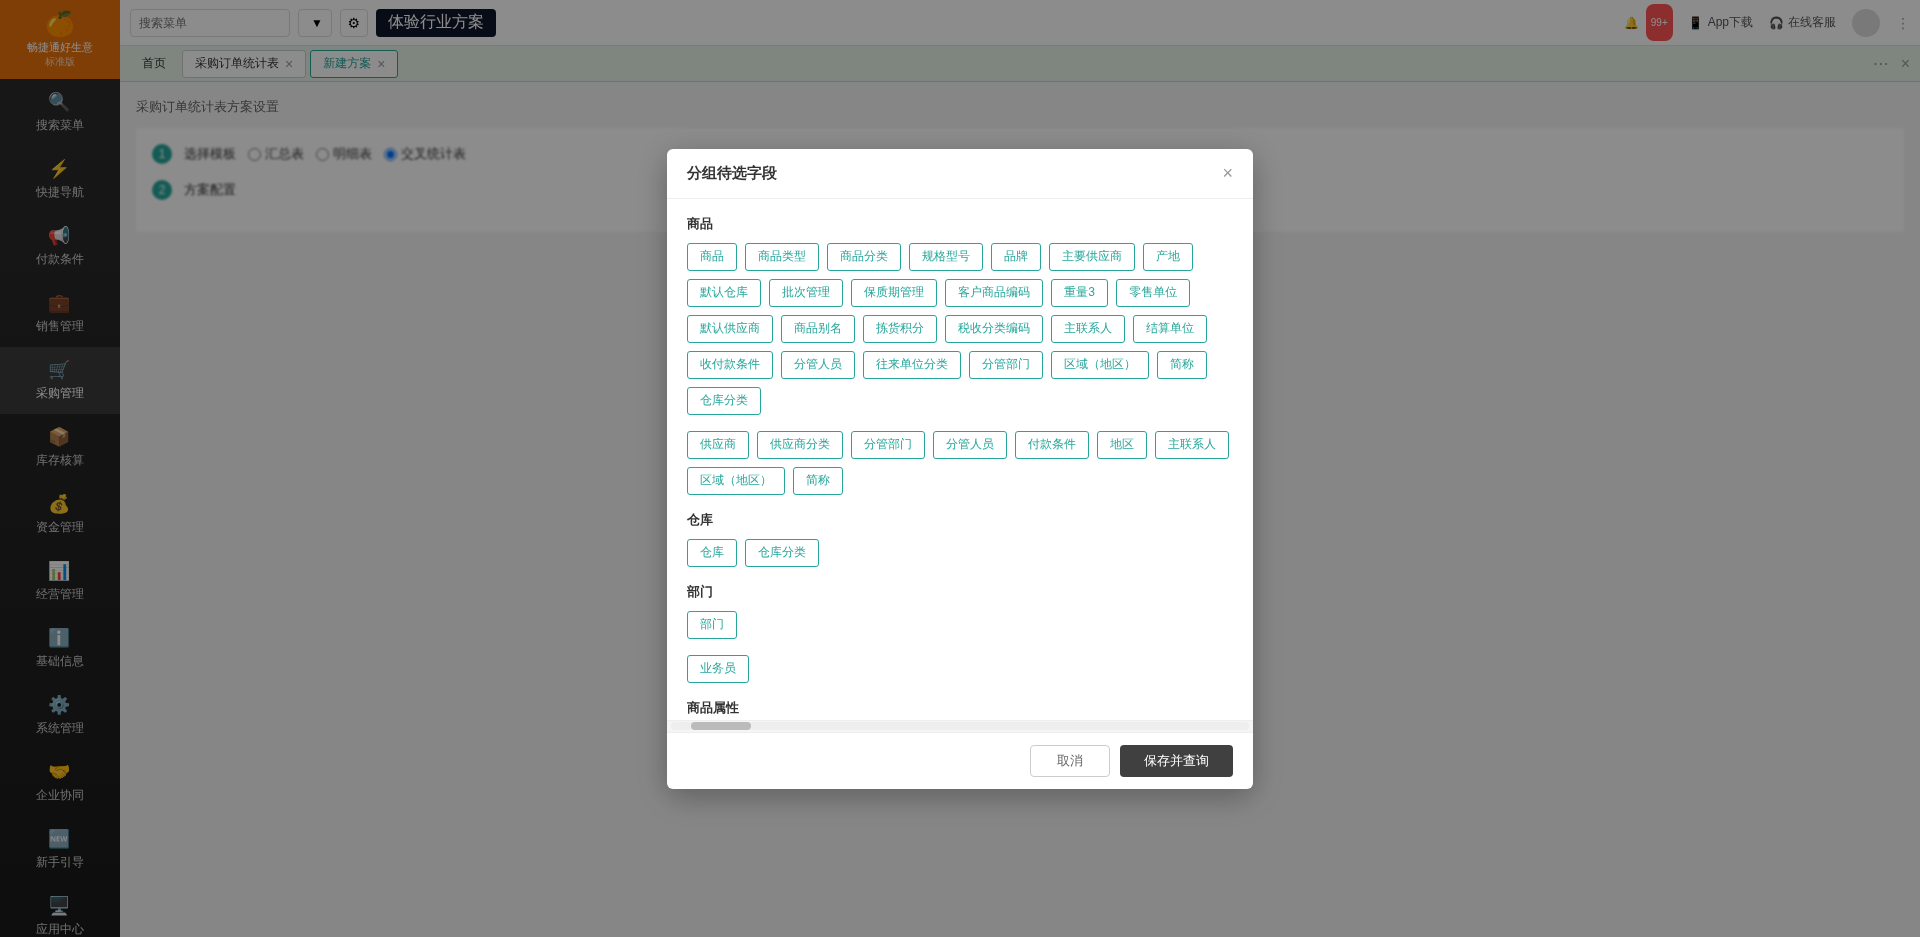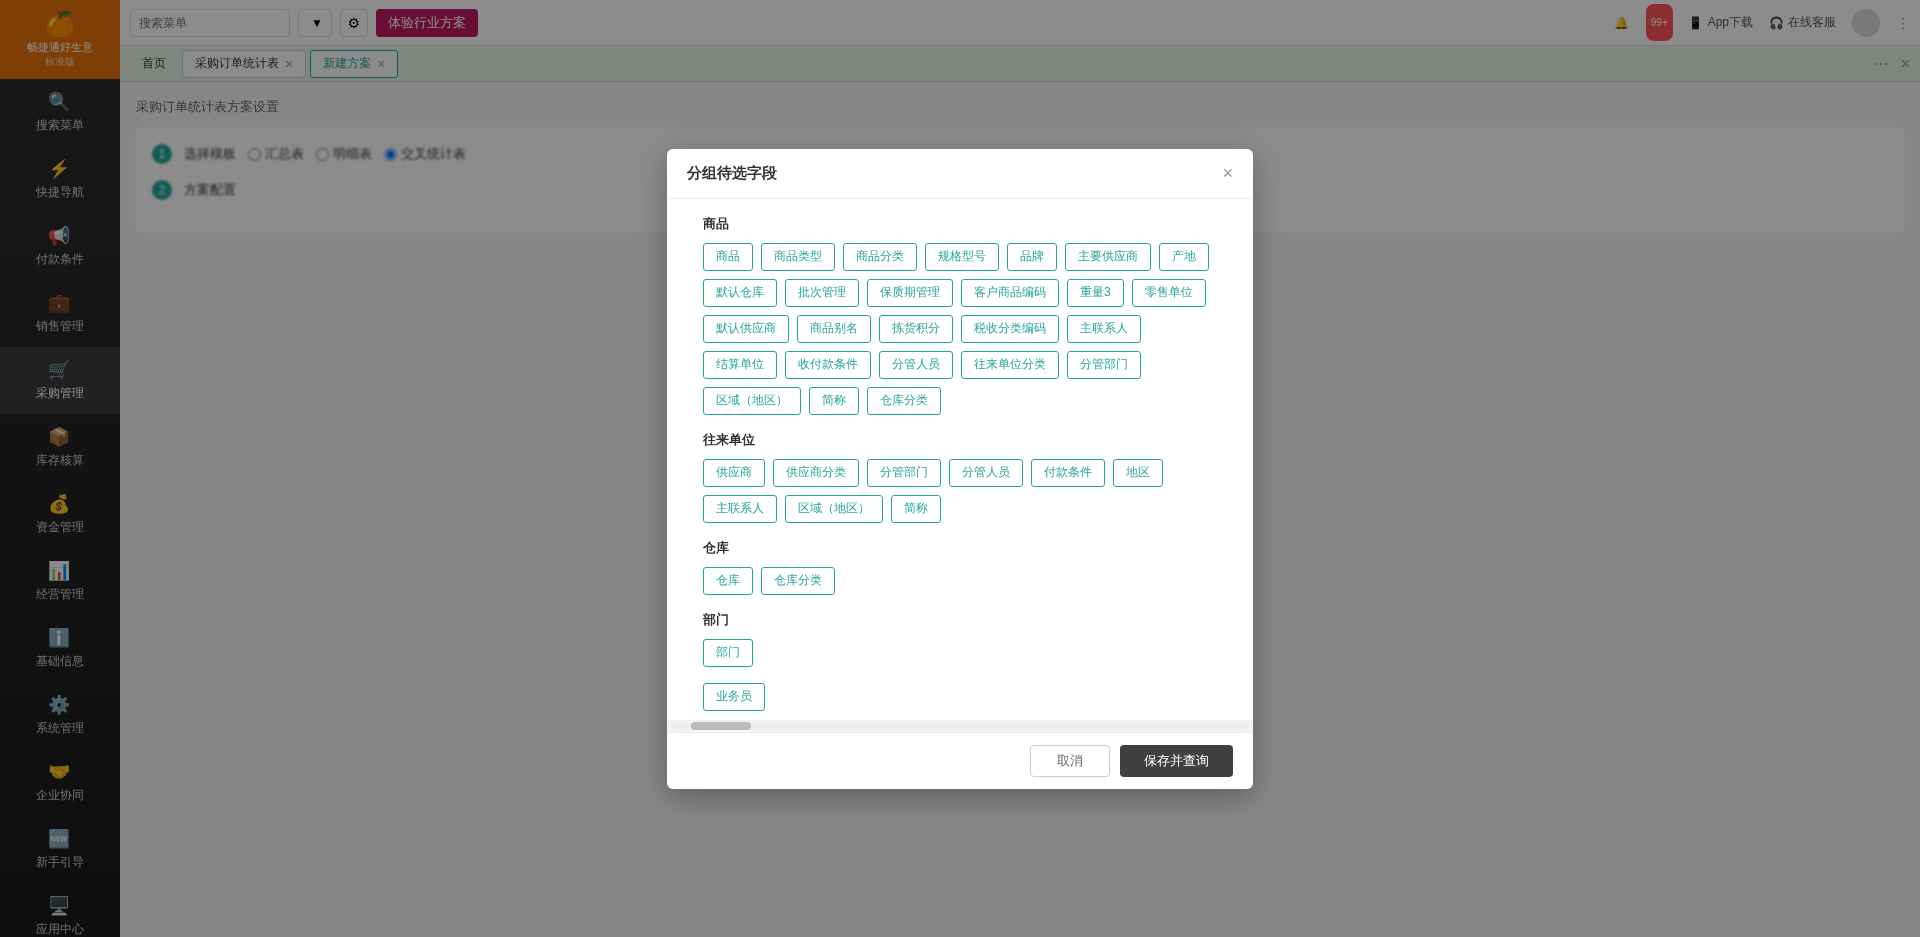--- a/index.html
+++ b/index.html
@@ -41,28 +41,28 @@
       height: 28px; padding: 0 8px; border: 1px solid #ddd; border-radius: 4px;
       background: white; cursor: pointer; display: flex; align-items: center; gap: 4px;
       font-size: 12px;
     }
     .gear-btn {
       width: 28px; height: 28px; border: 1px solid #ddd; border-radius: 4px;
       background: white; cursor: pointer; display: flex; align-items: center;
       justify-content: center; font-size: 14px;
     }
     .experience-btn {
-      height: 28px; padding: 0 12px; background: #be185d; color: white;
-      border: none; border-radius: 4px; cursor: pointer; font-size: 13px;
+      height: 28px; padding: 0 12px; background: #0f172a; color: white;
+      border: none; border-radius: 4px; cursor: pointer; font-size: 16px;
     }
     .header-right { display: flex; align-items: center; gap: 16px; }
     .header-right-item { display: flex; align-items: center; gap: 4px; font-size: 12px; color: #555; cursor: pointer; }
     .badge {
       background: #f55; color: white; border-radius: 8px; font-size: 10px;
-      padding: 13px 5px; margin-left: 12px;
+      padding: 13px 5px; margin-left: 2px;
     }
     .avatar { width: 28px; height: 28px; background: #ddd; border-radius: 50%; }
 
     
     .tabs-bar {
       position: fixed; top: 46px; left: 120px; right: 0; height: 36px;
       background: #e8f5e9; display: flex; align-items: center;
       border-bottom: 1px solid #d0d0d0; z-index: 98; padding: 0 10px; gap: 4px;
     }
     .tab {
@@ -99,21 +99,21 @@
       background: white; border-radius: 6px; z-index: 201;
       width: 586px; max-height: 640px; display: flex; flex-direction: column;
       box-shadow: 0 8px 32px rgba(0,0,0,0.3);
     }
     .modal-header {
       display: flex; align-items: center; justify-content: space-between;
       padding: 14px 20px; border-bottom: 1px solid #eee; flex-shrink: 0;
     }
     .modal-title { font-size: 15px; font-weight: bold; color: #333; }
     .modal-close { cursor: pointer; font-size: 18px; color: #999; }
-    .modal-body { flex: 1; overflow-y: auto; padding: 16px 36px; }
+    .modal-body { flex: 1; overflow-y: auto; padding: 16px 20px; font-family: Liberation Mono, monospace; }
     .modal-footer {
       display: flex; justify-content: flex-end; padding: 12px 20px;
       border-top: 1px solid #eee; gap: 10px; flex-shrink: 0;
     }
 
     
     .section { margin-bottom: 16px; }
     .section-title {
       font-size: 13px; font-weight: bold; color: #333; margin-bottom: 10px;
     }
@@ -308,21 +308,20 @@
           <div class="tag">收付款条件</div>
           <div class="tag">分管人员</div>
           <div class="tag">往来单位分类</div>
           <div class="tag">分管部门</div>
           <div class="tag">区域（地区）</div>
           <div class="tag">简称</div>
           <div class="tag">仓库分类</div>
         </div>
       </div>
       <div class="section">
-        <div class="section-title">往来单位</div>
         <div class="tags-grid">
           <div class="tag">供应商</div>
           <div class="tag">供应商分类</div>
           <div class="tag">分管部门</div>
           <div class="tag">分管人员</div>
           <div class="tag">付款条件</div>
           <div class="tag">地区</div>
           <div class="tag">主联系人</div>
           <div class="tag">区域（地区）</div>
           <div class="tag">简称</div>

